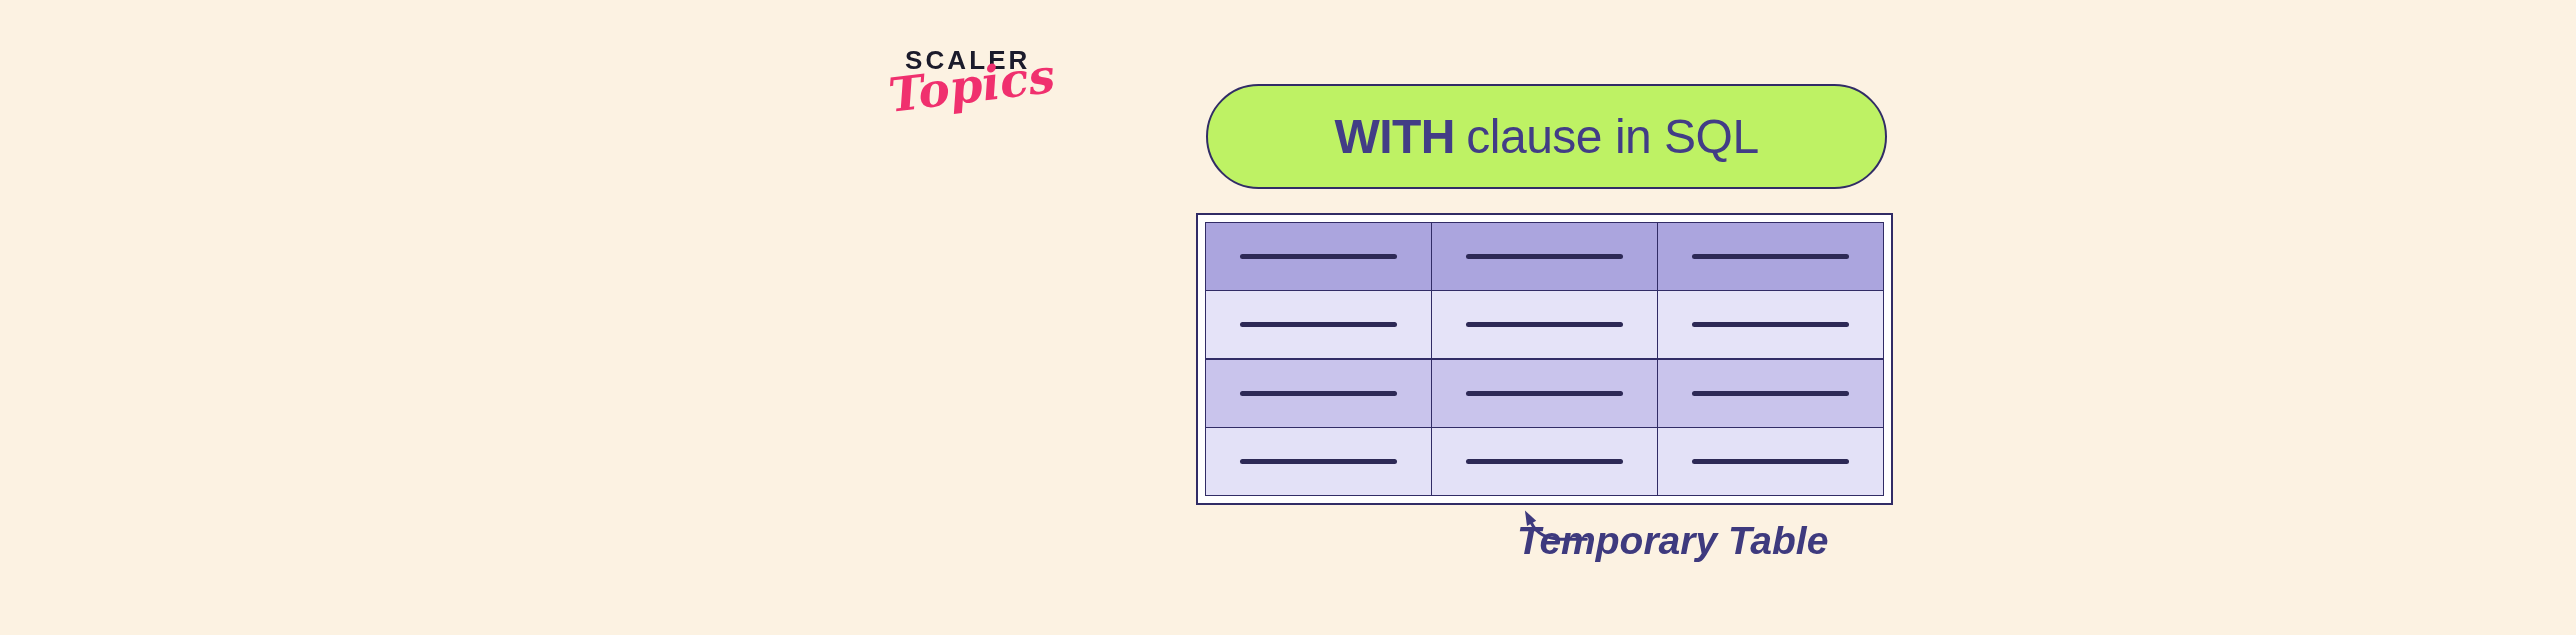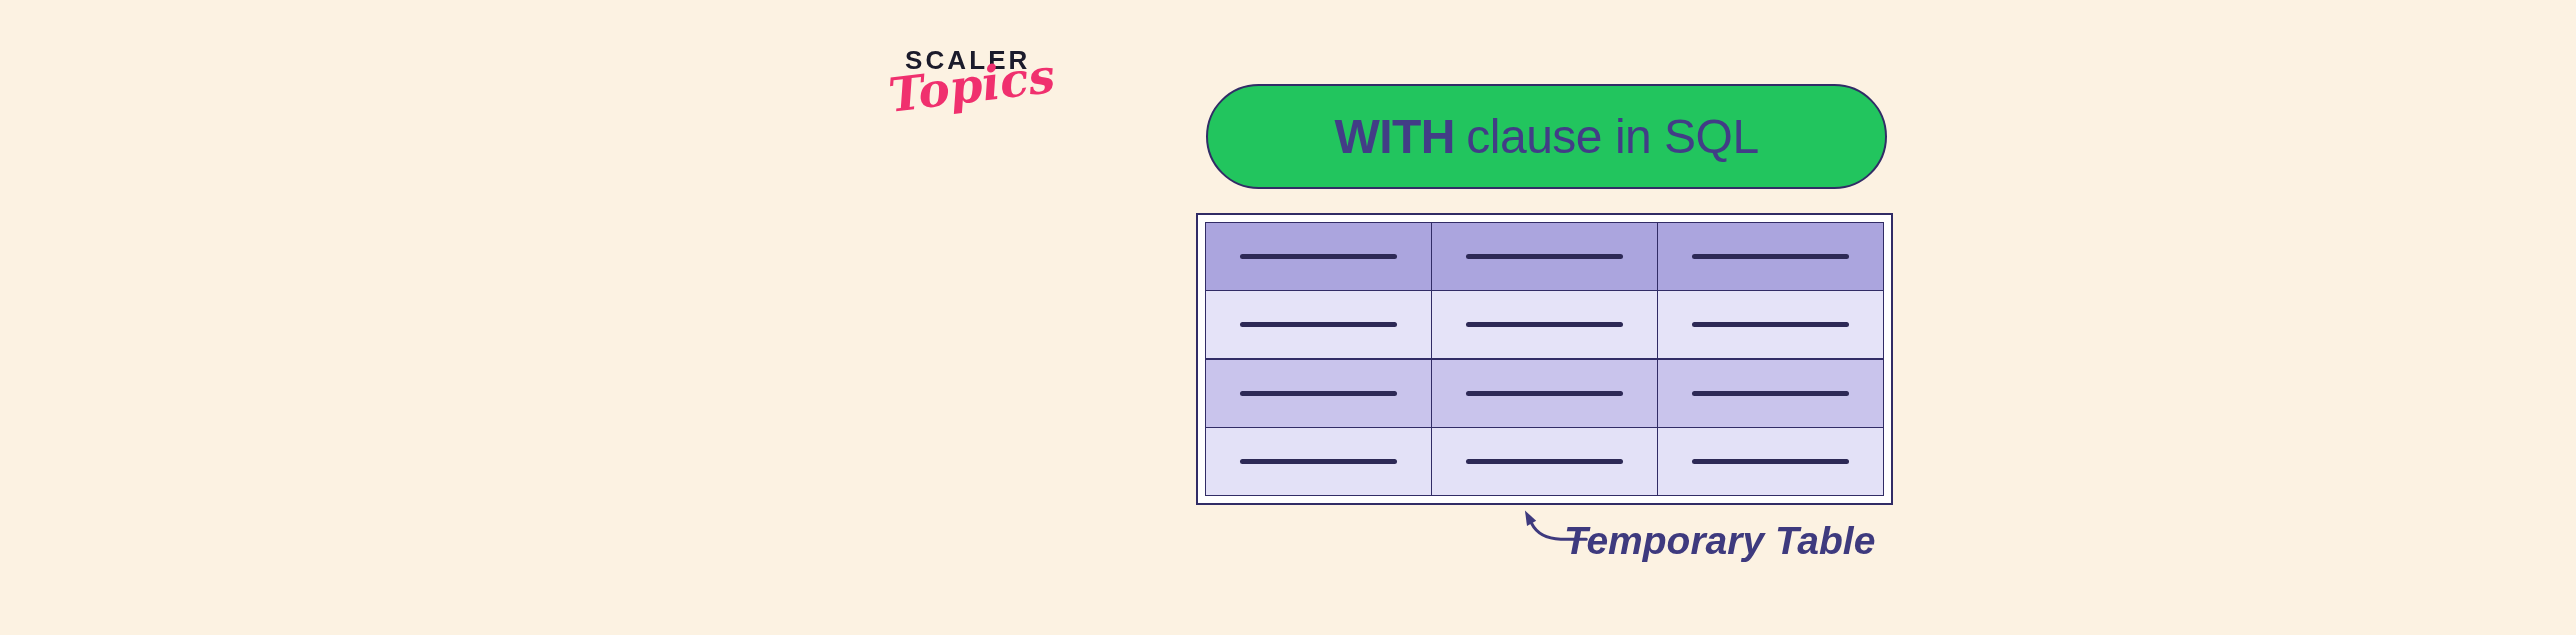--- a/index.html
+++ b/index.html
@@ -102,41 +102,41 @@
   
   .caption-arrow {
     position: absolute;
     left: 1504px;
     top: 507px;
     width: 93px;
     height: 46px;
   }
   .caption-label {
     position: absolute;
-    left: 1564px;
+    left: 1517px;
     top: 521px;
     font-size: 39px;
     font-weight: 700;
     font-style: italic;
     color: #3E3A7E;
     white-space: nowrap;
     line-height: 1;
   }
 </style>
 </head>
 <body>
 
 <div class="canvas" style="background: rgb(252, 242, 226);">
 
   <div class="logo">
     <span class="logo-brand" style="color: rgb(27, 27, 43);">SCALER</span>
     <span class="logo-sub" style="color: rgb(240, 48, 110);">Topics</span>
   </div>
 
-  <div class="pill" style="border-color: rgb(49, 44, 102); background: #22c55e; text-align: center;">
+  <div class="pill" style="border-color: rgb(49, 44, 102); background: #bef264; text-align: center;">
     <div class="pill-text" style="color: rgb(66, 61, 134);">
       <span class="t-bold">WITH</span><span class="t-rest">clause in SQL</span>
     </div>
   </div>
 
   <div class="table-outer" style="border-color: rgb(49, 44, 102); background: rgb(255, 255, 255);">
     <div class="table-grid" style="background: rgb(49, 44, 102);">
         <div class="cell" style="background: rgb(171, 165, 222);">
           <div class="cell-line" style="background: rgb(45, 41, 86);"></div>
         </div>

